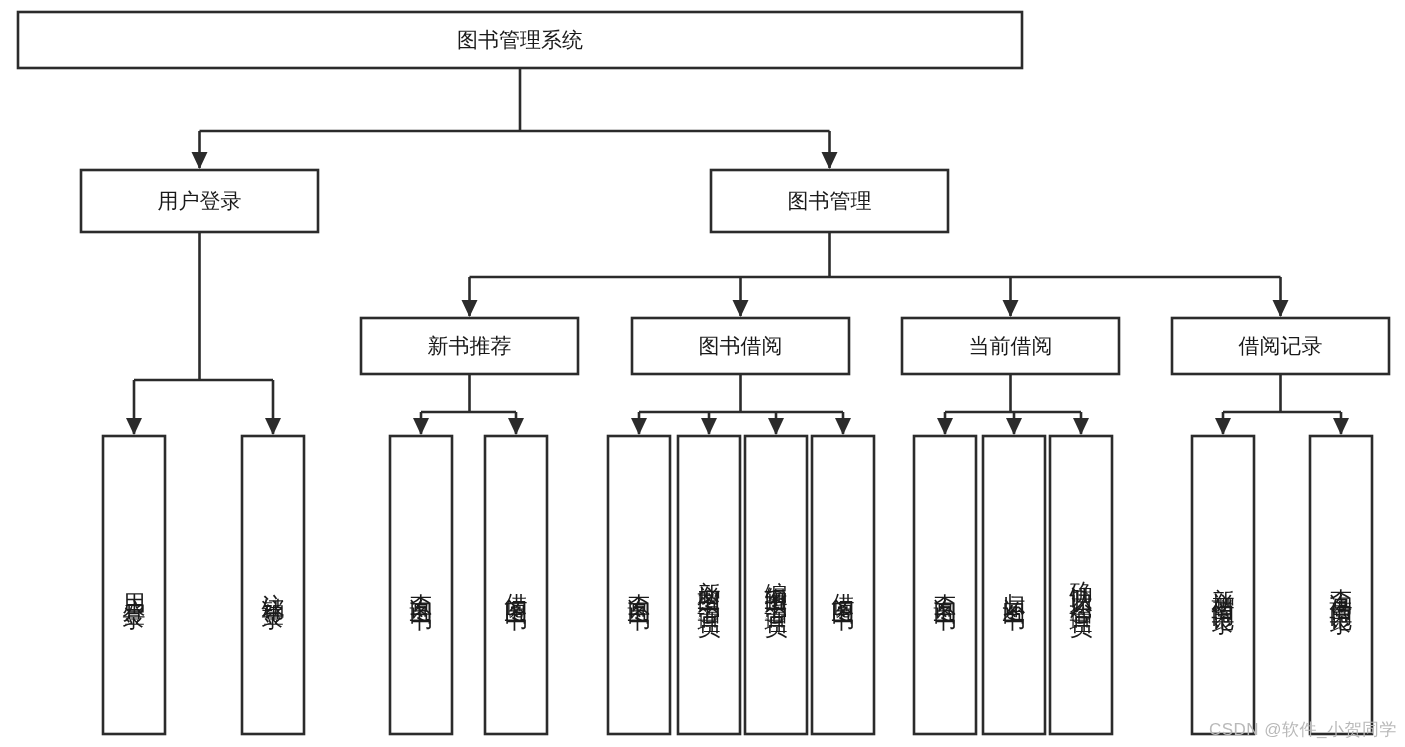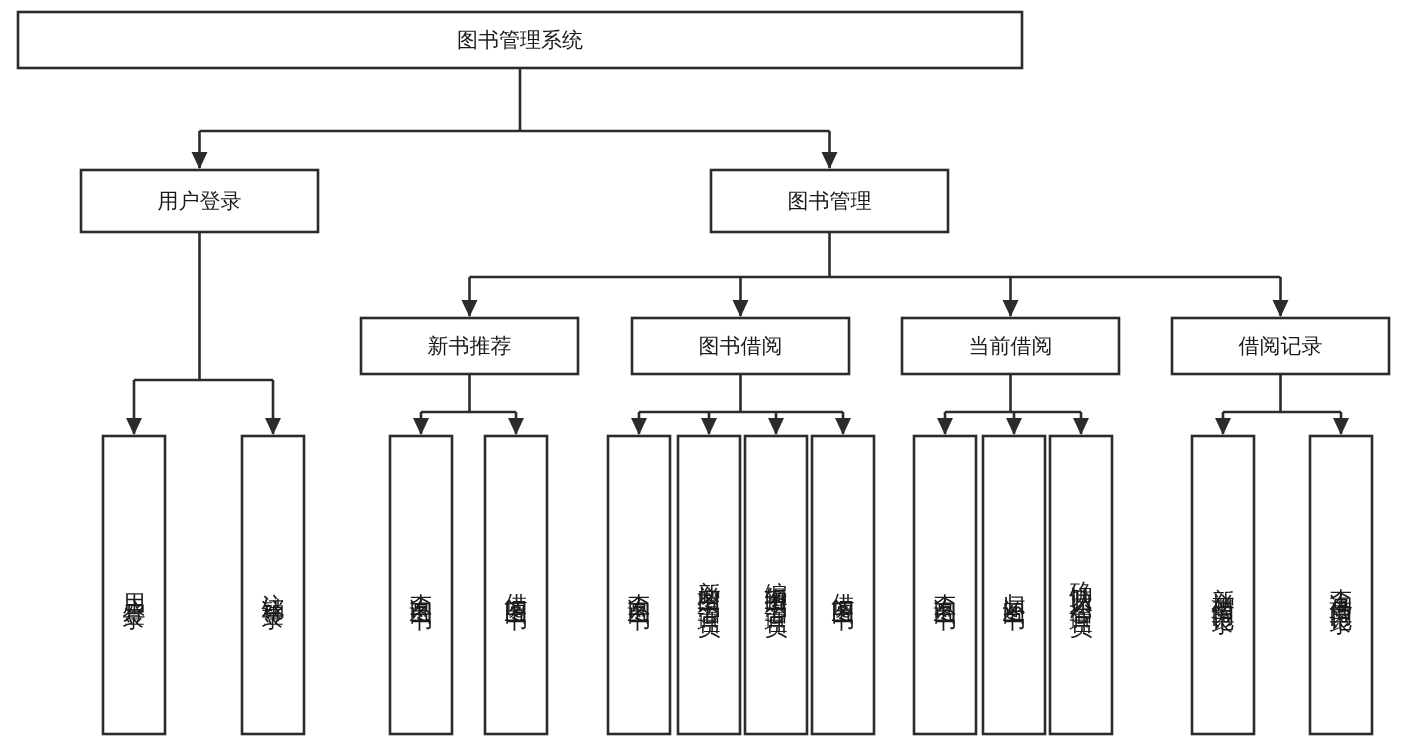--- a/index.html
+++ b/index.html
@@ -246,13 +246,14 @@
         <span class="leaf-label">确认归还（管理员）</span>
       </div>
       <div class="leaf-label-wrap" style="left: 1192px; top: 436px; width: 62px; height: 298px;">
         <span class="leaf-label">新增借阅记录</span>
       </div>
       <div class="leaf-label-wrap" style="left: 1310px; top: 436px; width: 62px; height: 298px;">
         <span class="leaf-label">查询借阅记录</span>
       </div>
     </div>
 
+  <div class="watermark">CSDN @软件_小贺同学</div>
 </div>
 
 </body></html>

